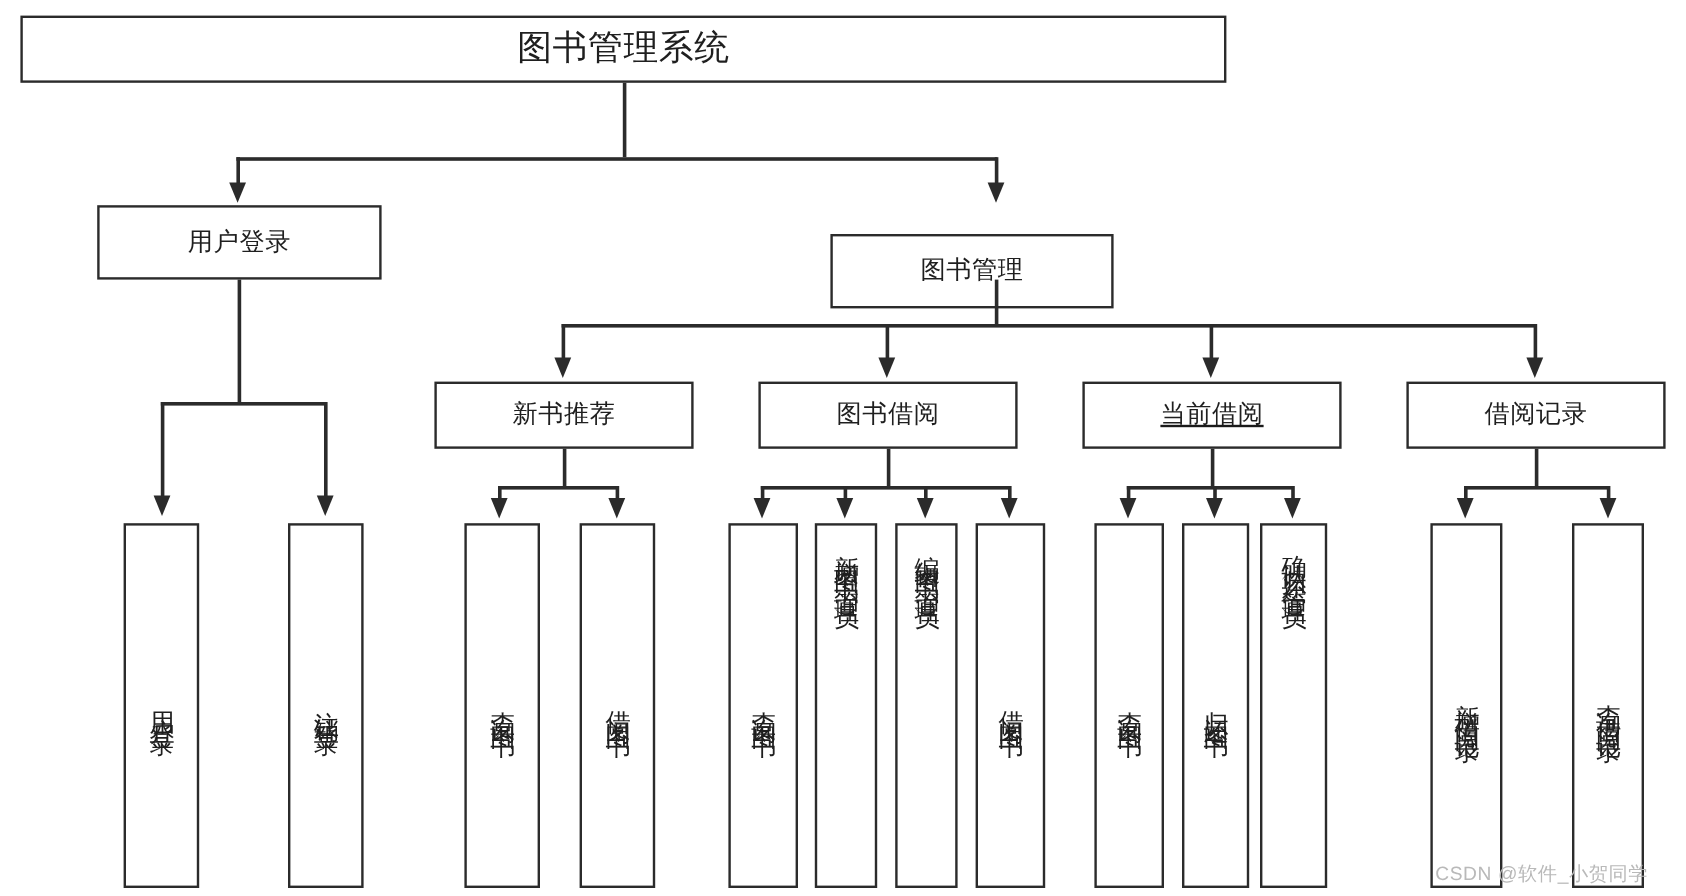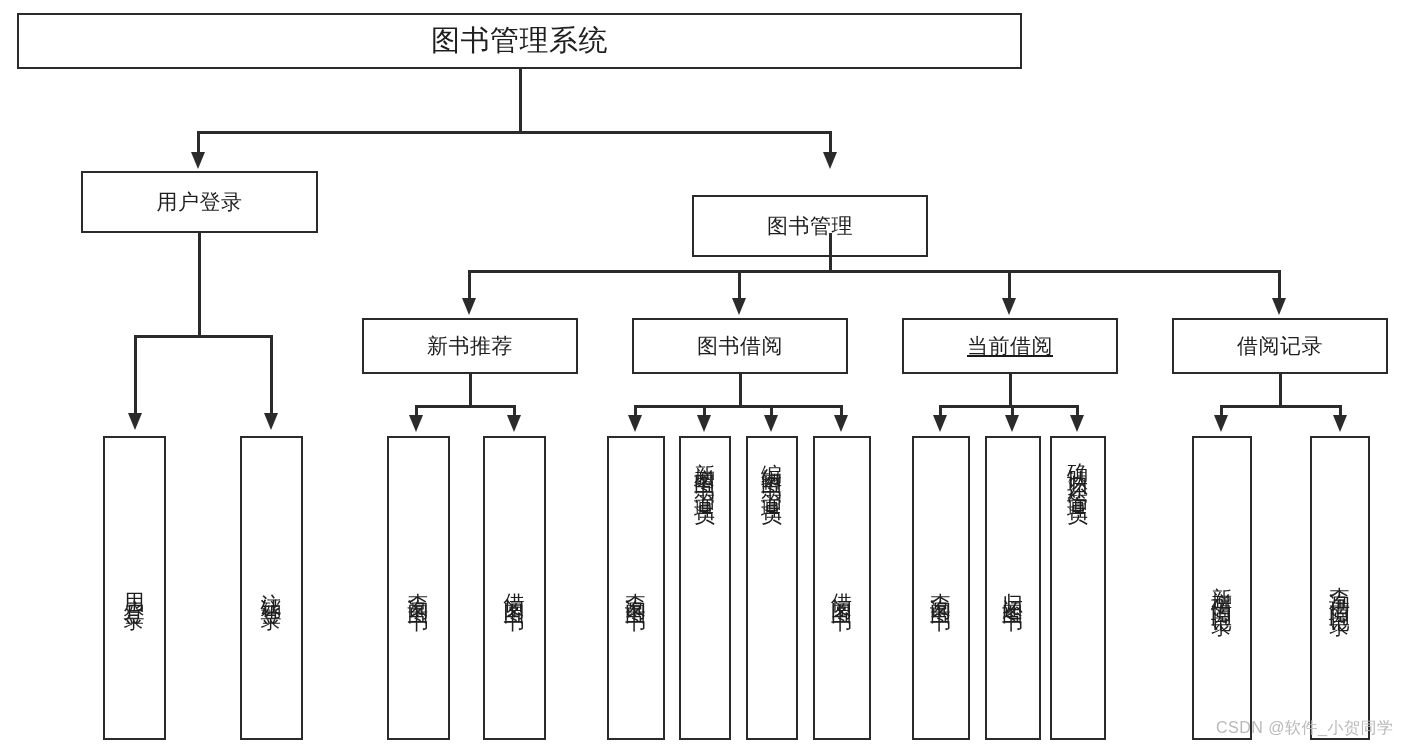--- a/index.html
+++ b/index.html
@@ -223,15 +223,15 @@
     <span class="vlabel">确认归还（管理员）</span>
   </div>
 
   <div class="leaf center-text" style="left:1192px; top:436px; width:60px; height:304px;">
     <span class="vlabel">新增借阅记录</span>
   </div>
   <div class="leaf center-text" style="left:1310px; top:436px; width:60px; height:304px;">
     <span class="vlabel">查询借阅记录</span>
   </div>
 
-  <div id="watermark" style="left:1196px; top:718px;margin-left:20px;">CSDN @软件_小贺同学</div>
+  <div id="watermark" style="left:1196px; top:718px;">CSDN @软件_小贺同学</div>
 
 </div>
 
 </body></html>

